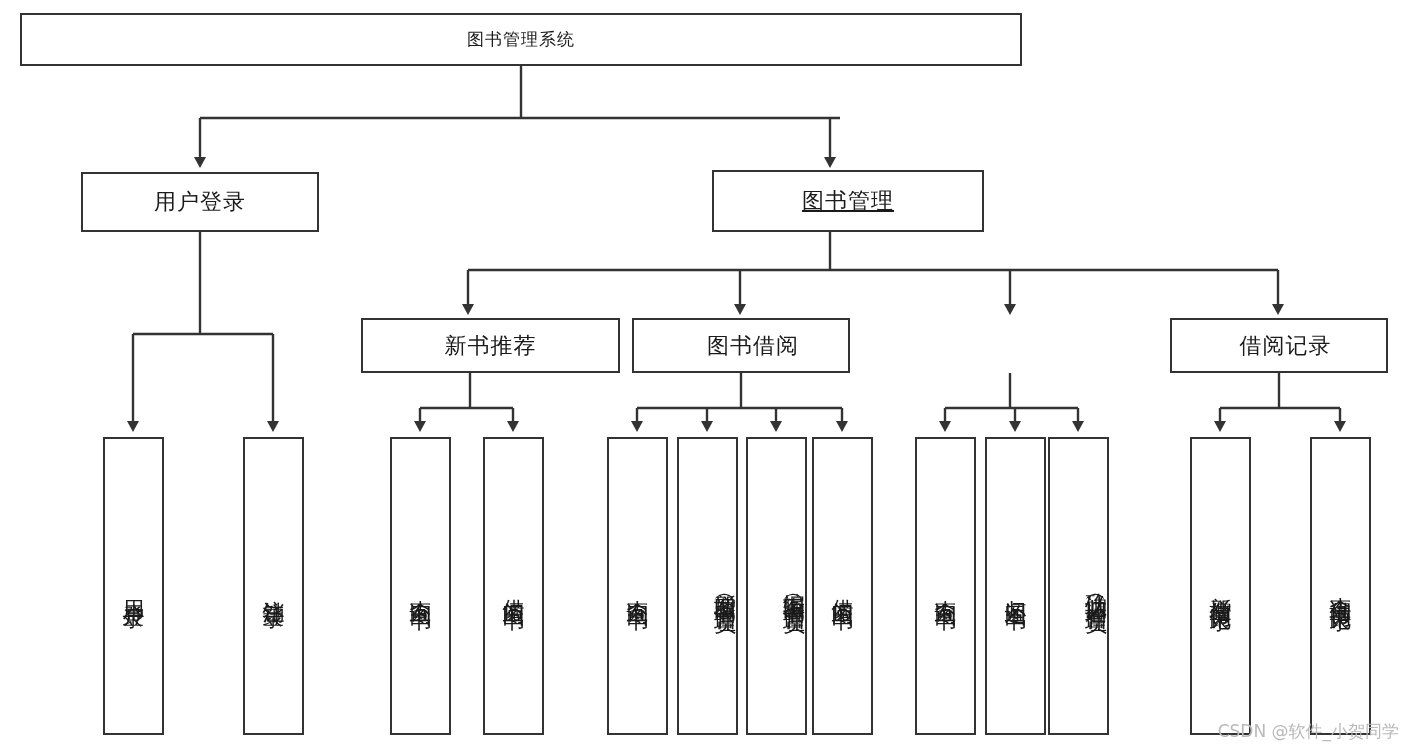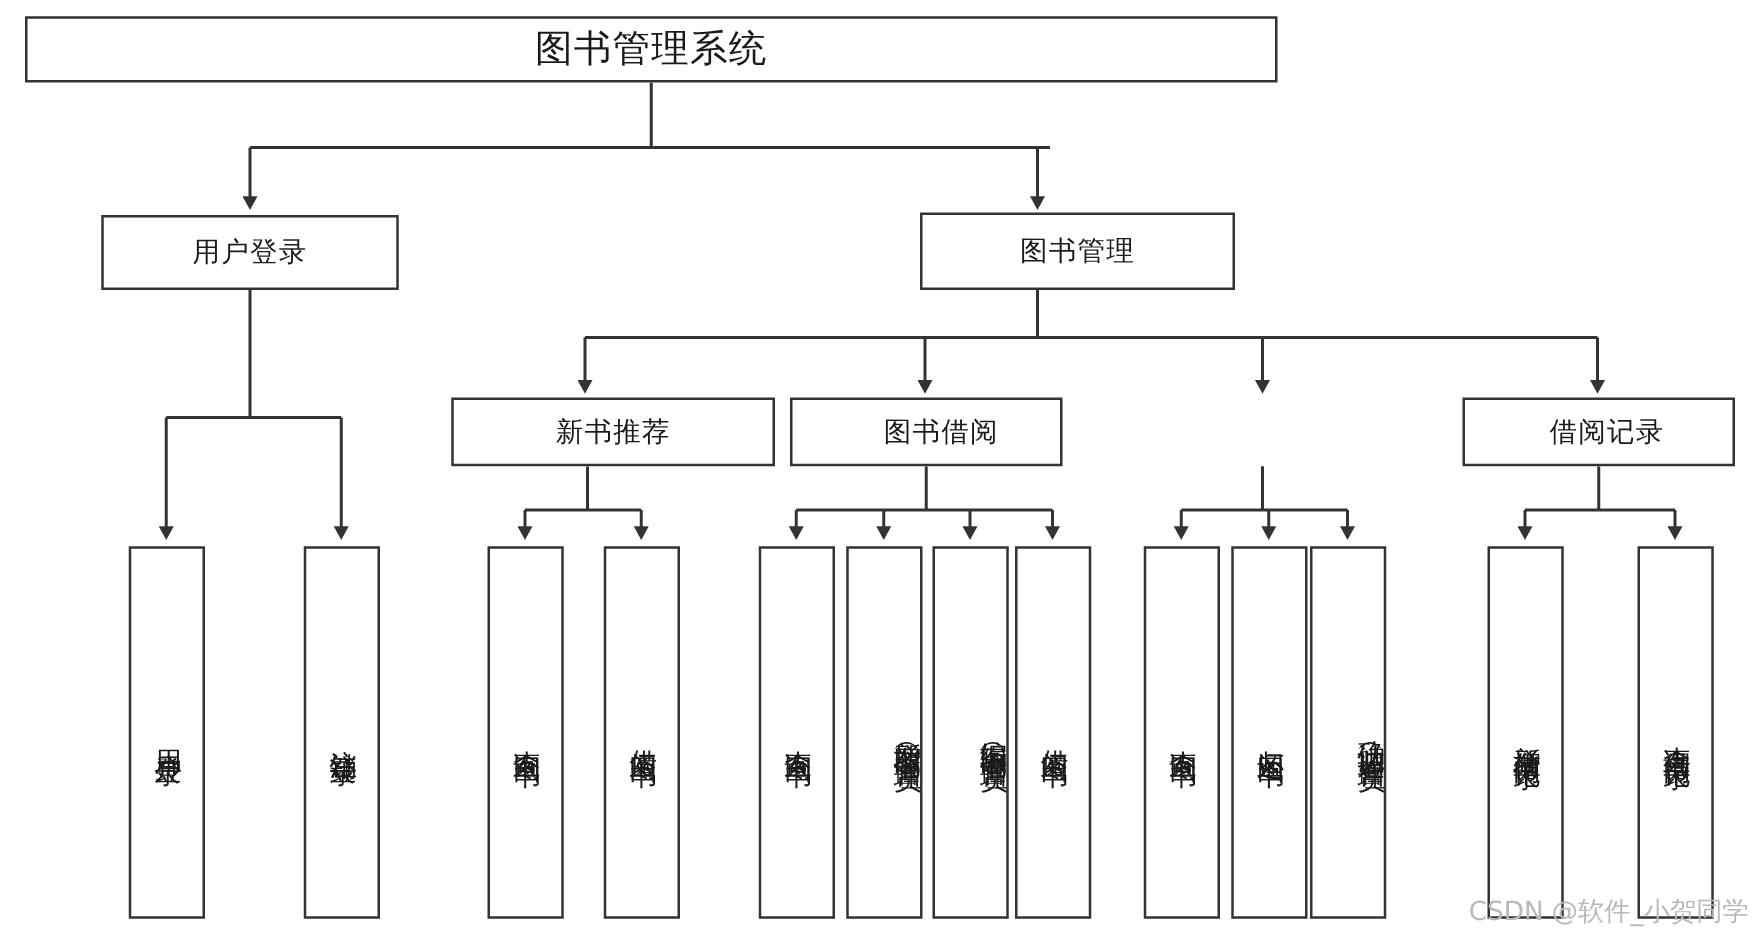--- a/index.html
+++ b/index.html
@@ -38,21 +38,21 @@
     letter-spacing: 3px;
     padding-top: 4px;
     line-height: 1.0;
   }
   .node.vert .nlabel {
     writing-mode: vertical-rl;
     text-orientation: upright;
     display: block;
   }
   .node.root {
-    font-size: 30px;
+    font-size: 17px;
   }
   svg.links {
     position: absolute;
     left: 0;
     top: 0;
     width: 1405px;
     height: 747px;
     pointer-events: none;
   }
   .lk {
@@ -60,21 +60,21 @@
     stroke-width: 2.4;
     fill: none;
   }
   .arrowhead {
     fill: #333333;
   }
   .watermark {
     position: absolute;
     right: 6px;
     bottom: 4px;
-    font-size: 21px;
+    font-size: 17px;
     color: #b9b9b9;
     white-space: nowrap;
     font-family: "DejaVu Sans", "Liberation Sans", sans-serif;
   }
 </style>
 </head>
 <body>
 
 <div id="canvas">
 
@@ -127,21 +127,21 @@
   </svg>
 
   <div class="node horiz root" style="left:20px;top:13px;width:1002px;height:53px;">
     <span class="nlabel">图书管理系统</span>
   </div>
 
   <div class="node horiz" style="left:81px;top:172px;width:238px;height:60px;">
     <span class="nlabel">用户登录</span>
   </div>
 
-  <div class="node horiz" style="left:736px;top:170px;width:252px;height:62px;">
+  <div class="node horiz" style="left:712px;top:170px;width:272px;height:62px;text-decoration:underline;">
     <span class="nlabel">图书管理</span>
   </div>
 
   <div class="node horiz" style="left:361px;top:318px;width:259px;height:55px;">
     <span class="nlabel">新书推荐</span>
   </div>
 
   <div class="node horiz" style="left:632px;top:318px;width:218px;height:55px;padding-left:24px;">
     <span class="nlabel">图书借阅</span>
   </div>

